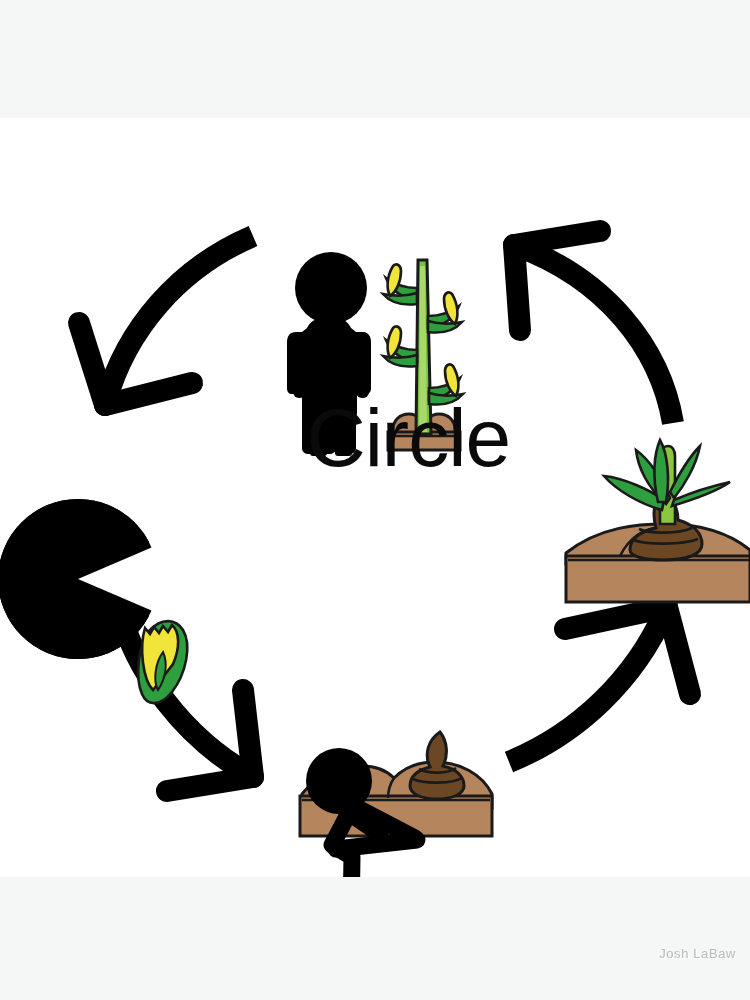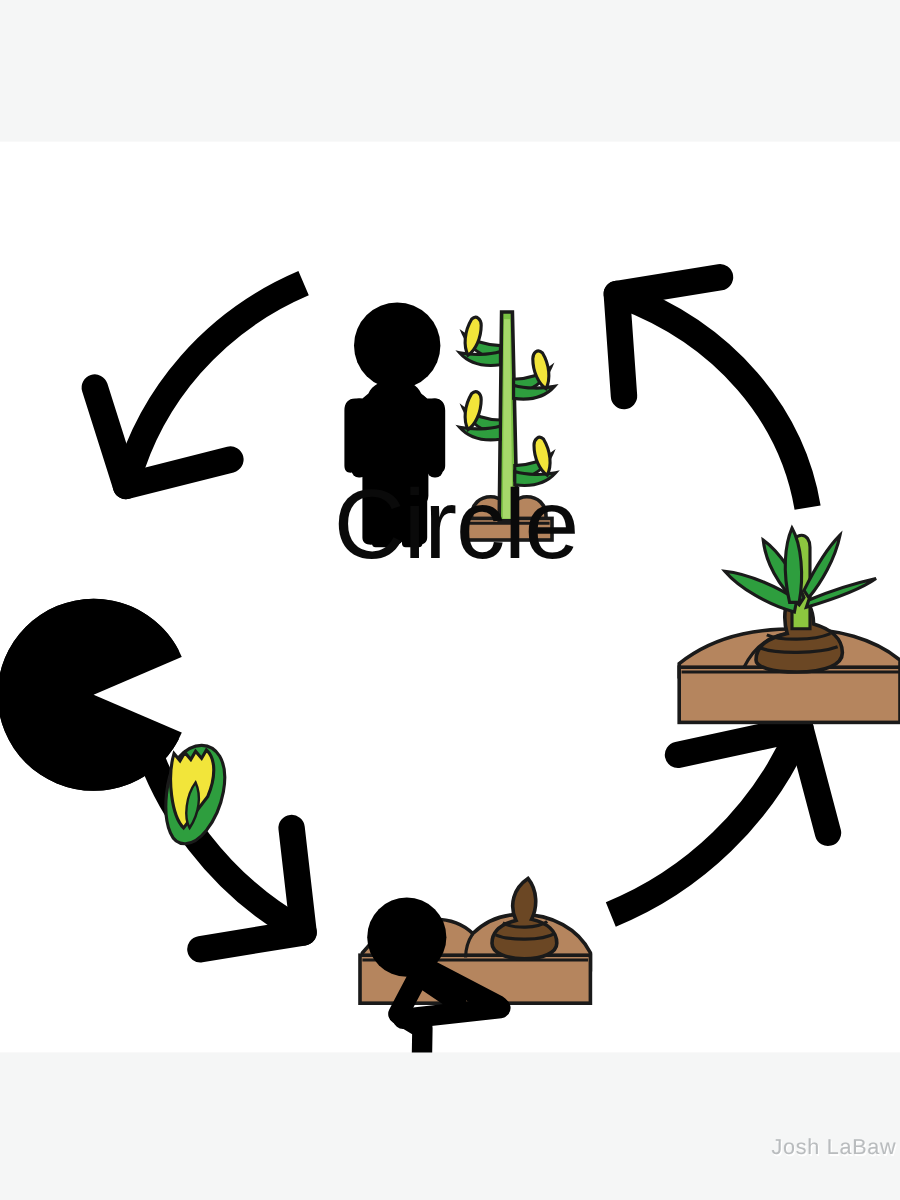--- a/index.html
+++ b/index.html
@@ -42,39 +42,39 @@
     left: 0; top: 0;
     width: 750px;
     height: 759px;
     display: block;
   }
   #center-title {
     position: absolute;
     left: 250px;
     top: 282px;
     width: 260px;
-    text-align: center;
+    text-align: right;
     font-family: "Liberation Sans", sans-serif;
     font-size: 82px;
     line-height: 0.92;
     letter-spacing: -1px;
     color: #0a0a0a;
     font-weight: 400;
     user-select: none;
   }
   #center-title .ln {
     display: block;
     white-space: nowrap;
   }
   #signature {
     position: absolute;
-    right: 3px;
+    right: 14px;
     top: 828px;
     font-family: "Liberation Sans", sans-serif;
-    font-size: 18px;
+    font-size: 13px;
     letter-spacing: 0.6px;
     color: #b9bcbe;
     text-shadow: 1px 1px 0 #ffffff, -0.5px -0.5px 0 #e9ebec;
     white-space: nowrap;
   }
 </style>
 </head>
 <body>
 
 <div id="poster">

